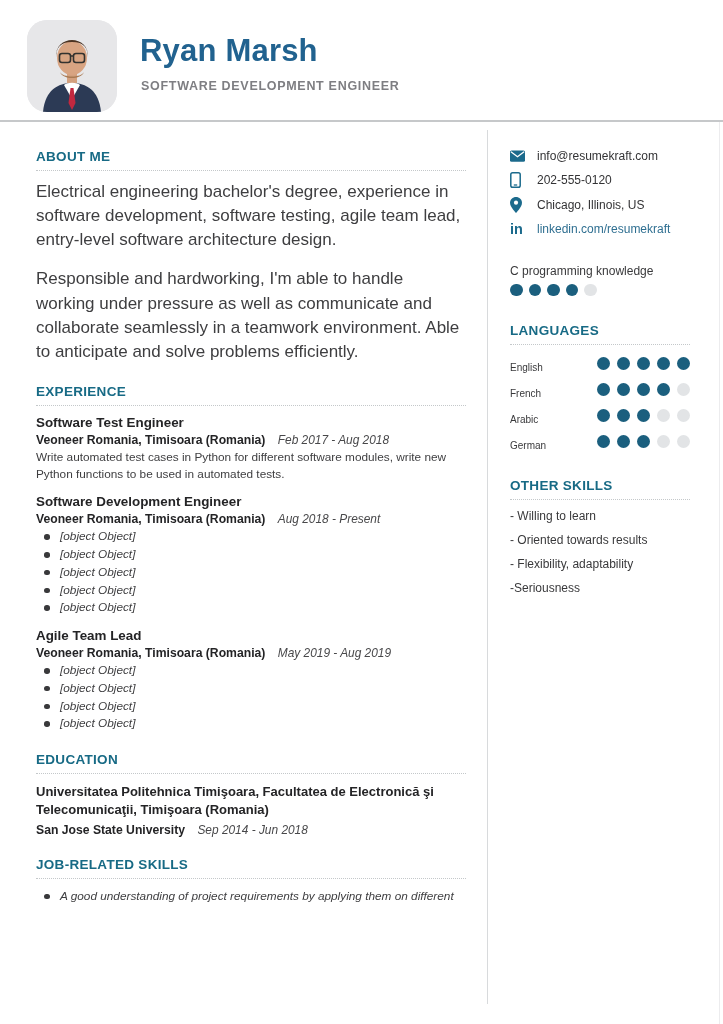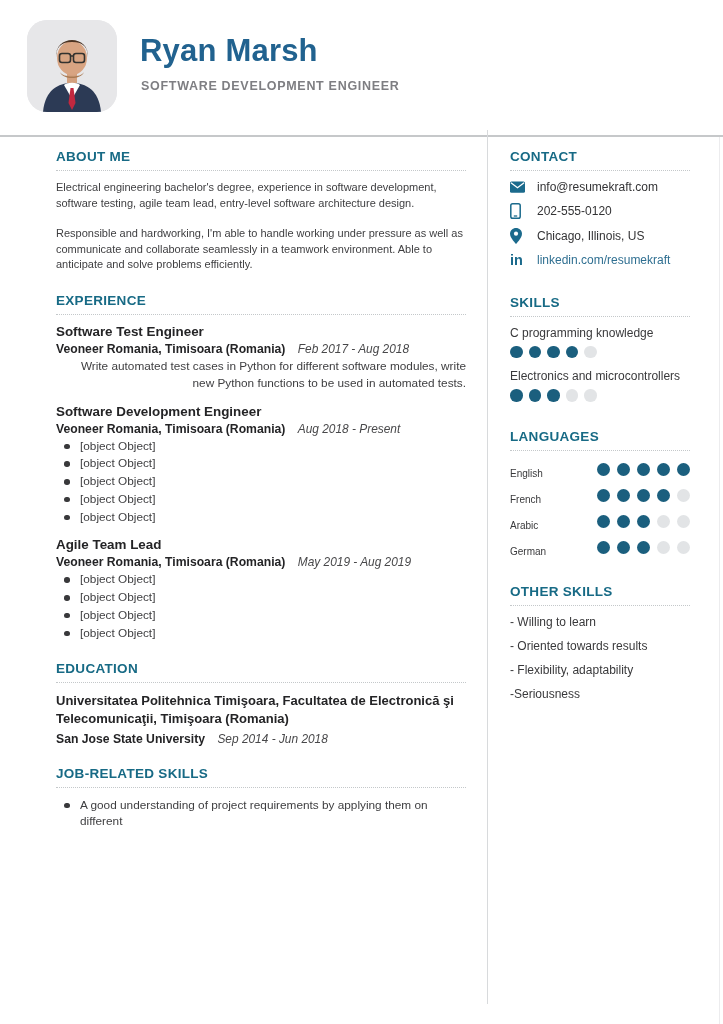--- a/index.html
+++ b/index.html
@@ -4,54 +4,54 @@
 <style>
   html,body{margin:0;padding:0;}
   body{
     width:723px;height:1024px;position:relative;overflow:hidden;
     background:#ffffff;font-family:"Liberation Sans",sans-serif;
     -webkit-font-smoothing:antialiased;
   }
   .page-edge{position:absolute;top:0;bottom:0;right:3px;width:1px;background:#ececee;}
 
   
-  .header{position:absolute;left:0;top:0;width:723px;height:137px;
+  .header{position:absolute;left:0;top:0;width:723px;height:122px;
           border-bottom:2px solid #c6c8ca;box-sizing:border-box;background:#fff;}
   .photo{position:absolute;left:27px;top:20px;width:90px;height:92px;border-radius:20px;
          overflow:hidden;background:#e9e9eb;}
   .photo svg{display:block;}
   .name{position:absolute;left:140px;top:33px;font-size:31px;font-weight:bold;color:#21628f;letter-spacing:0.2px;}
   .role{position:absolute;left:141px;top:79px;font-size:12.5px;font-weight:bold;color:#7e7e82;letter-spacing:0.7px;}
 
   
   .columns{position:absolute;left:0;top:124px;width:723px;bottom:0;display:flex;}
   .v-divider{position:absolute;left:487px;top:130px;height:874px;width:1px;background:#d8dadc;}
-  .col-left{box-sizing:border-box;width:487px;padding:25px 21px 0 56px;}
+  .col-left{box-sizing:border-box;width:487px;padding:25px 21px 0 36px;}
   .col-right{box-sizing:border-box;flex:1;padding:25px 33px 0 23px;}
 
   
   section{margin-bottom:20px;}
   h2{margin:0 0 9px 0;padding-bottom:6px;font-size:13.5px;font-weight:bold;color:#176a85;
      letter-spacing:0.3px;border-bottom:1px dotted #c4c8ca;}
 
-  .para{margin:0 0 15px 0;font-size:11px;line-height:1.42;color:#3e3e40;}
+  .para{margin:0 0 15px 0;font-size:17px;line-height:1.42;color:#3e3e40;}
   .para:last-child{margin-bottom:8px;}
 
   
   .job{margin-bottom:12px;}
   .job:last-child{margin-bottom:0;}
   .job-title{font-size:13.4px;font-weight:bold;color:#242426;margin-bottom:3px;}
   .job-meta{font-size:12.2px;margin-bottom:2px;}
   .job-company{font-weight:bold;color:#242426;}
   .job-dates{font-style:italic;color:#48484a;margin-left:9px;font-size:11.9px;}
-  .job-summary{margin:1px 0 0 0;font-size:11.8px;line-height:1.42;color:#3e3e40;text-align:right;}
+  .job-summary{margin:1px 0 0 0;font-size:11.8px;line-height:1.42;color:#3e3e40;}
   .job-summary:empty{display:none;}
   ul.bullets{margin:2px 0 0 0;padding:0;list-style:none;}
   .bullets li{position:relative;padding-left:24px;font-size:11.8px;line-height:1.42;
-              color:#3e3e40;margin-bottom:1px;}
+              color:#3e3e40;margin-bottom:1px;font-style:italic;}
   .bullets li::before{content:"";position:absolute;left:8px;top:6px;width:5.5px;height:5.5px;
                       border-radius:50%;background:#39393b;}
 
   
   .edu-school{font-size:13px;font-weight:bold;color:#242426;line-height:1.4;}
   .edu-meta{margin-top:3px;font-size:12.2px;}
   .edu-sub{font-weight:bold;color:#242426;}
 
   
   .contact-row{display:flex;align-items:center;margin-bottom:9px;}
@@ -197,21 +197,20 @@
 
           <li>A good understanding of project requirements by applying them on different</li>
         </ul>
     </section>
 
   </div>
 
   <div class="col-right">
 
     <section class="mb-xl">
-      <h2>CONTACT</h2>
       <div>
 
           <div class="contact-row" data-icon="email-icon">
             <span class="contact-icon">
               <svg width="15" height="12" viewBox="0 0 16 12">
                 <rect width="16" height="12" rx="1.6" fill="#1b6a8c"></rect>
                 <path d="M1 1.5l7 5.2 7-5.2" stroke="#ffffff" stroke-width="1.4" fill="none"></path>
               </svg>
             </span>
             <span class="contact-text">info@resumekraft.com</span>
@@ -240,44 +239,33 @@
           <div class="contact-row" data-icon="linkedin-icon">
             <span class="contact-icon">
               <span class="li-in">in</span>
             </span>
             <span class="contact-text">linkedin.com/resumekraft</span>
           </div>
         </div>
     </section>
 
     <section class="mb-xl">
-      <h2>SKILLS</h2>
       <div>
 
           <div class="skill">
             <div class="skill-label">C programming knowledge</div>
             <div class="dots">
               <span class="dot filled"></span>
               <span class="dot filled"></span>
               <span class="dot filled"></span>
               <span class="dot filled"></span>
               <span class="dot empty"></span>
             </div>
           </div>
 
-          <div class="skill">
-            <div class="skill-label">Electronics and microcontrollers</div>
-            <div class="dots">
-              <span class="dot filled"></span>
-              <span class="dot filled"></span>
-              <span class="dot filled"></span>
-              <span class="dot empty"></span>
-              <span class="dot empty"></span>
-            </div>
-          </div>
 
         </div>
     </section>
 
     <section class="mb-xl">
       <h2>LANGUAGES</h2>
       <div>
 
           <div class="lang-row">
             <span class="lang-label">English</span>

